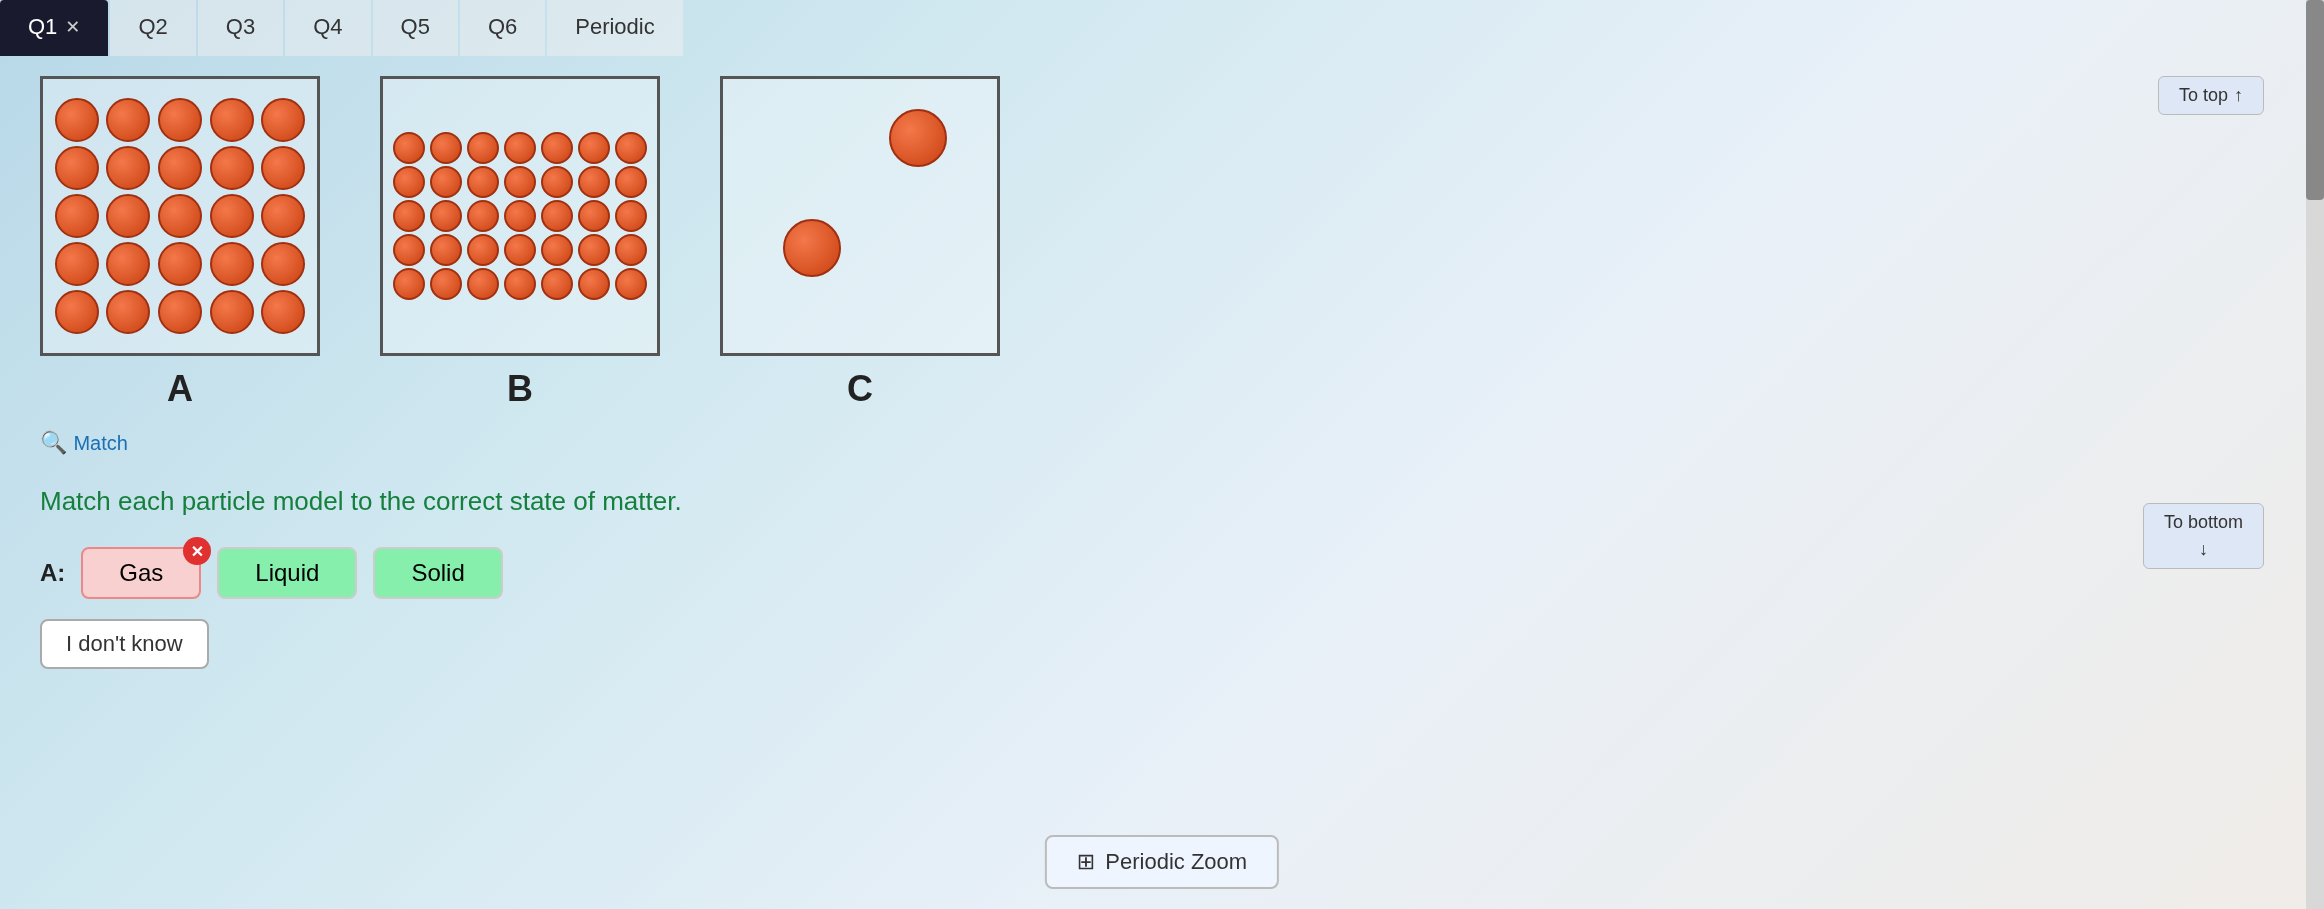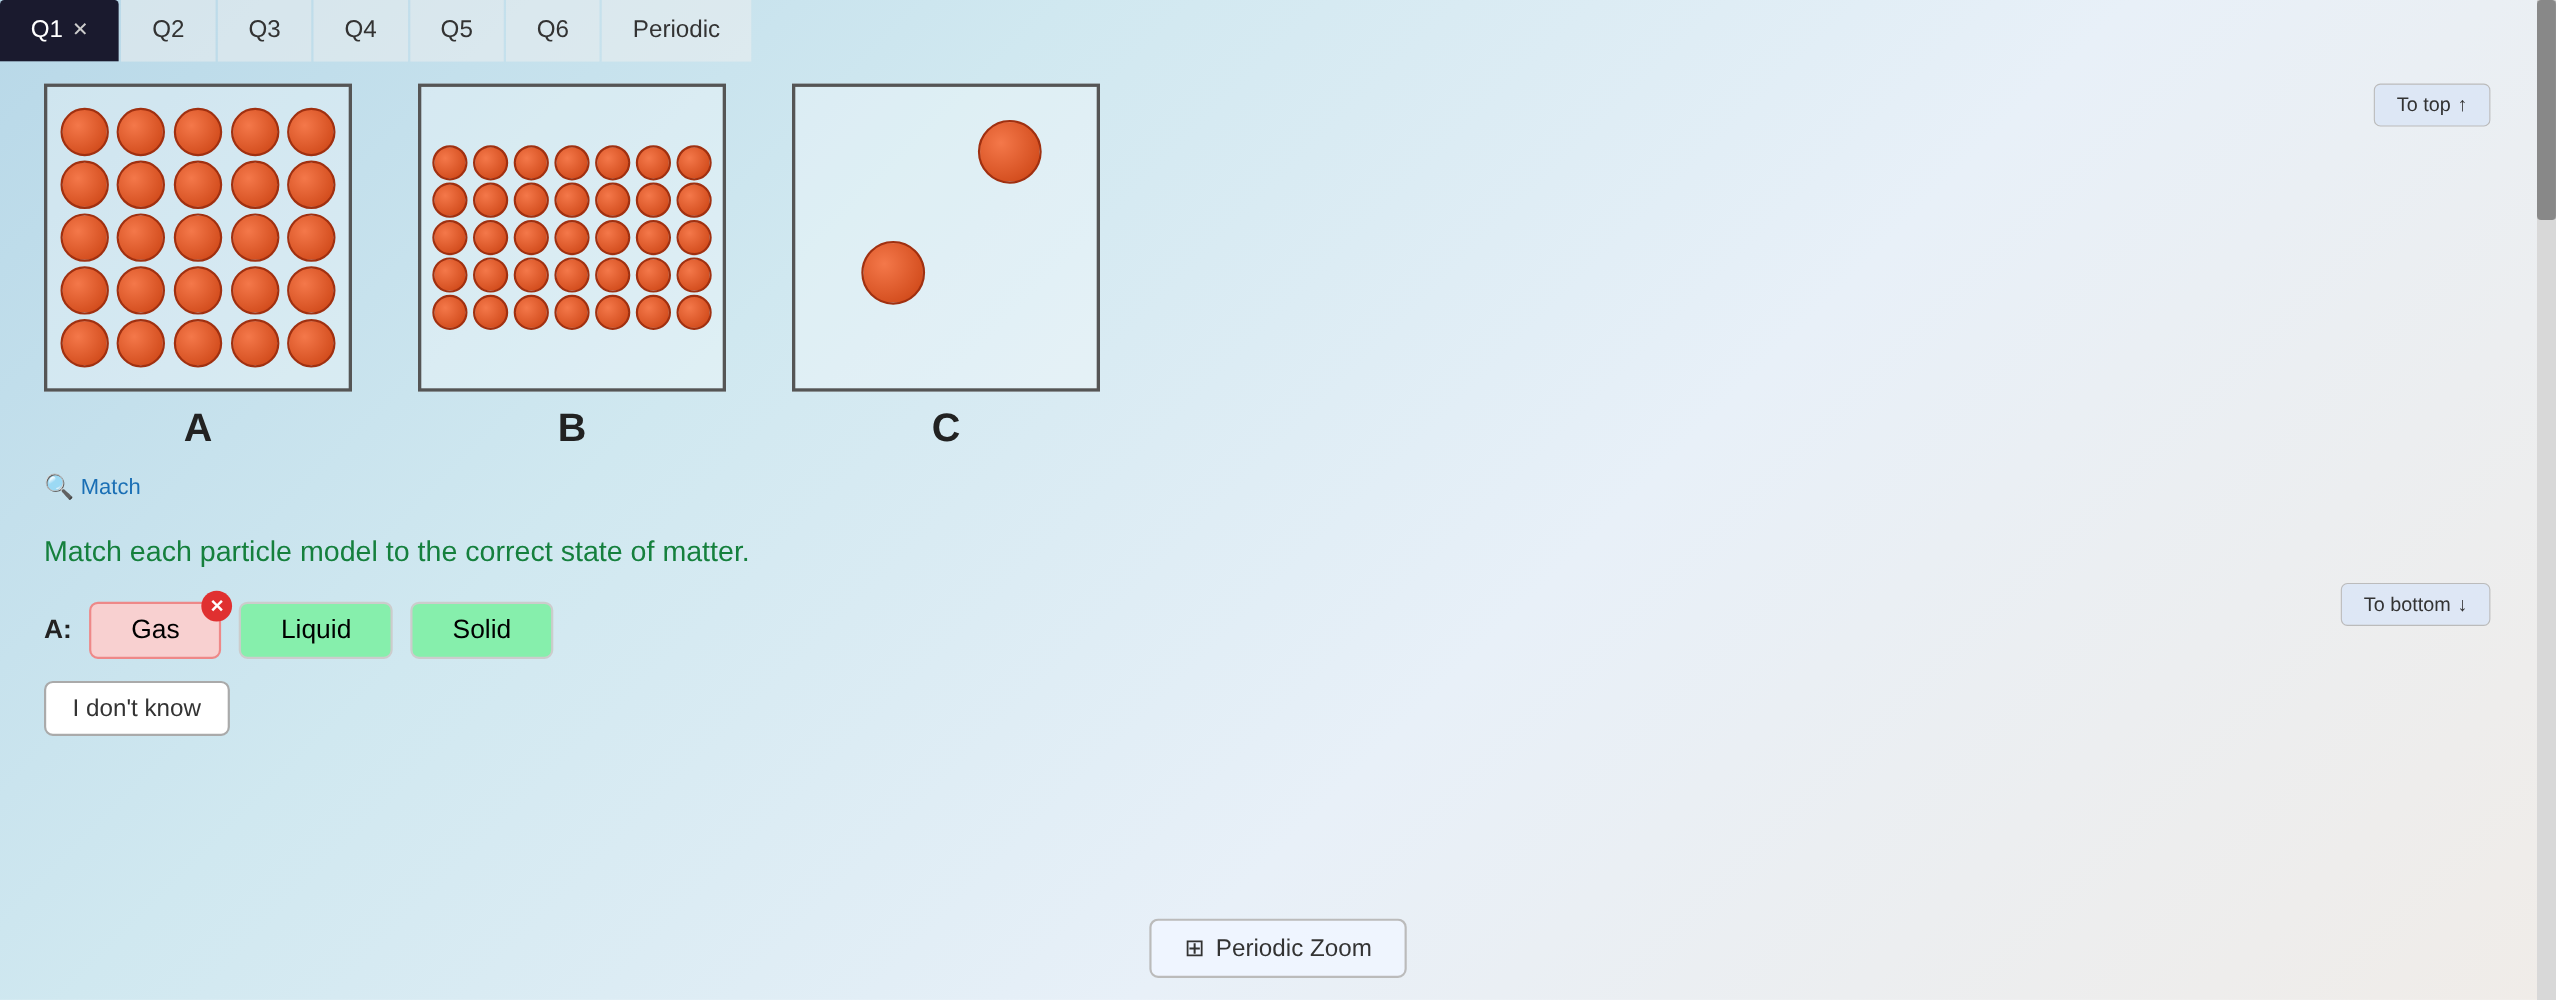--- a/index.html
+++ b/index.html
@@ -256,20 +256,21 @@
       padding: 8px 20px;
       background: rgba(220,230,245,0.9);
       border: 1px solid #bbb;
       border-radius: 6px;
       font-size: 18px;
       cursor: pointer;
       display: flex;
       align-items: center;
       gap: 6px;
       color: #333;
+      flex-direction: column;
     }
 
     
     .periodic-table-btn {
       position: absolute;
       bottom: 20px;
       left: 50%;
       transform: translateX(-50%);
       padding: 12px 30px;
       background: rgba(240,245,255,0.9);

